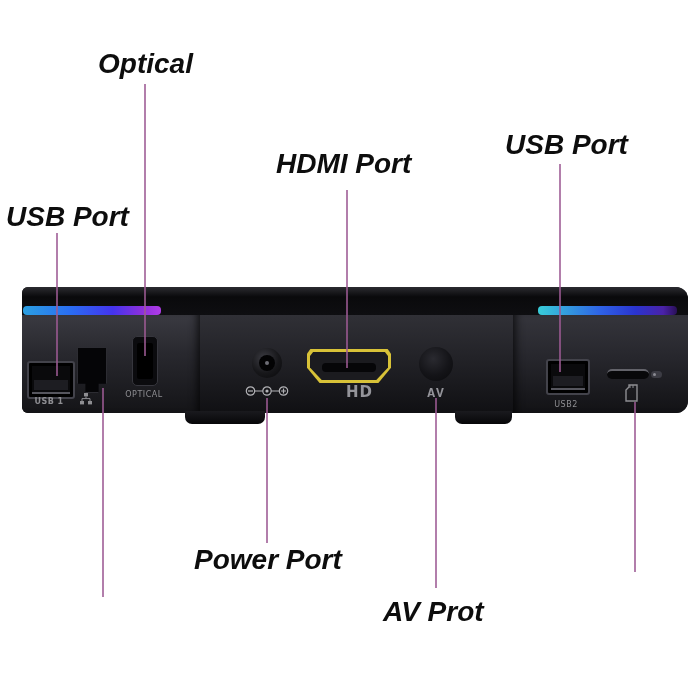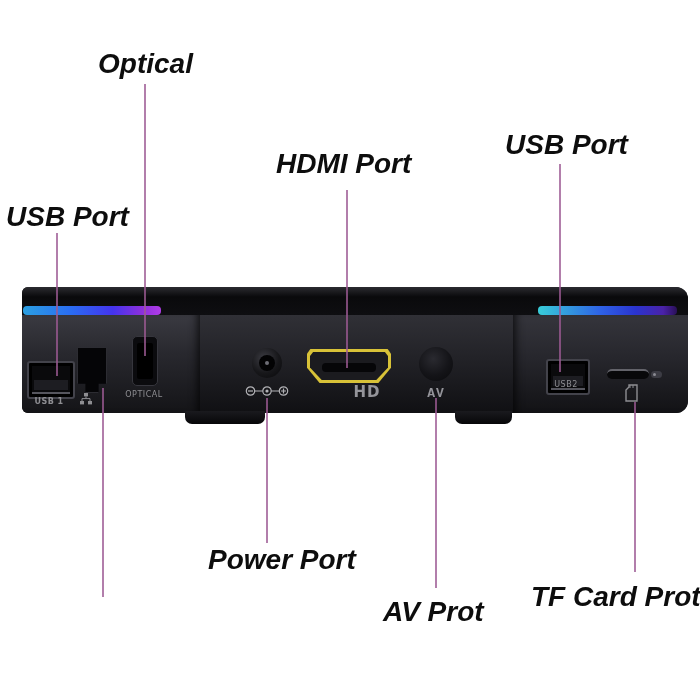--- a/index.html
+++ b/index.html
@@ -76,23 +76,22 @@
 </style>
 </head>
 <body>
 
 <div class="stage">
 
   <div class="callout-label" style="left:6px;top:203px;">USB Port</div>
   <div class="callout-label" style="left:98px;top:50px;">Optical</div>
   <div class="callout-label" style="left:276px;top:150px;text-align:right;">HDMI Port</div>
   <div class="callout-label" style="left:505px;top:131px;">USB Port</div>
-  <div class="callout-label" style="left:208px;top:546px;">Power Port</div>
+  <div class="callout-label" style="left:194px;top:546px;">Power Port</div>
   <div class="callout-label" style="left:383px;top:598px;">AV Prot</div>
-  <div class="callout-label" style="left:531px;top:583px;">TF Card Prot</div>
 
   <div class="callout-line" style="left:56px;top:233px;height:143px;"></div>
   <div class="callout-line" style="left:144px;top:84px;height:272px;"></div>
   <div class="callout-line" style="left:346px;top:190px;height:178px;"></div>
   <div class="callout-line" style="left:559px;top:164px;height:208px;"></div>
   <div class="callout-line" style="left:102px;top:388px;height:209px;"></div>
   <div class="callout-line" style="left:266px;top:398px;height:145px;"></div>
   <div class="callout-line" style="left:435px;top:398px;height:190px;"></div>
   <div class="callout-line" style="left:634px;top:402px;height:170px;"></div>
 
@@ -144,31 +143,31 @@
         <path d="M36 7 H41 M38.5 4.5 V9.5"></path>
       </g>
       <circle cx="22" cy="7" r="1.6" fill="#b2b2b6"></circle>
     </svg>
 
     <div class="hdmi-port" style="left:285px;top:62px;width:84px;height:34px;">
       <div class="hdmi-inner">
         <div class="hdmi-slot"></div>
       </div>
     </div>
-    <div class="port-label hd-label" style="left:321px;top:98px;width:48px;">HD</div>
+    <div class="port-label hd-label" style="left:303px;top:98px;width:48px;text-align:right;">HD</div>
 
     <div class="av-jack" style="left:397px;top:60px;"></div>
     <div class="port-label av-label" style="left:397px;top:100px;width:34px;">AV</div>
 
     <div class="usb-port" style="left:524px;top:72px;width:40px;height:32px;">
       <div class="usb-inner">
         <div class="usb-tongue"></div>
       </div>
     </div>
-    <div class="port-label" style="left:519px;top:94px;width:50px;text-align:center;">USB2</div>
+    <div class="port-label" style="left:519px;top:114px;width:50px;text-align:center;">USB2</div>
 
     <div class="tf-slot" style="left:585px;top:82px;width:42px;"></div>
     <div class="tf-pin" style="left:629px;top:84px;">
       <div class="tf-pin-dot"></div>
     </div>
     <svg class="icon" style="left:603px;top:97px;" width="13" height="18" viewBox="0 0 13 18">
       <path d="M4 1 H12 V17 H1 V6 L4 3 Z" fill="none" stroke="#8e8e92" stroke-width="1.4"></path>
       <path d="M5 1 V4 M8 1 V4" stroke="#8e8e92" stroke-width="1"></path>
     </svg>
   </div>

